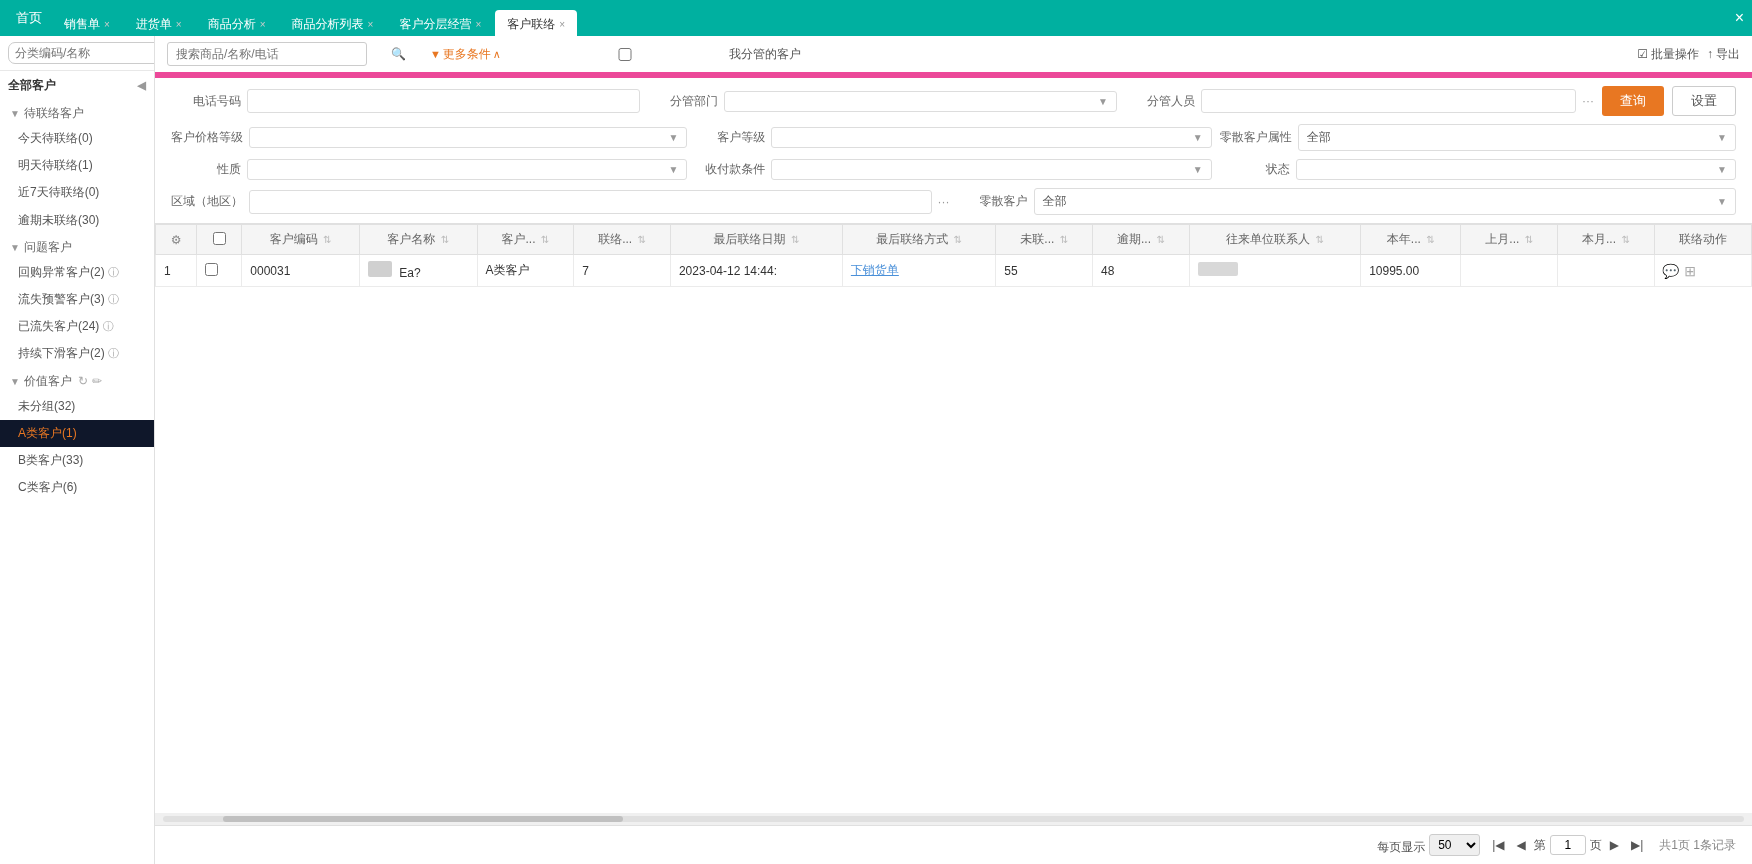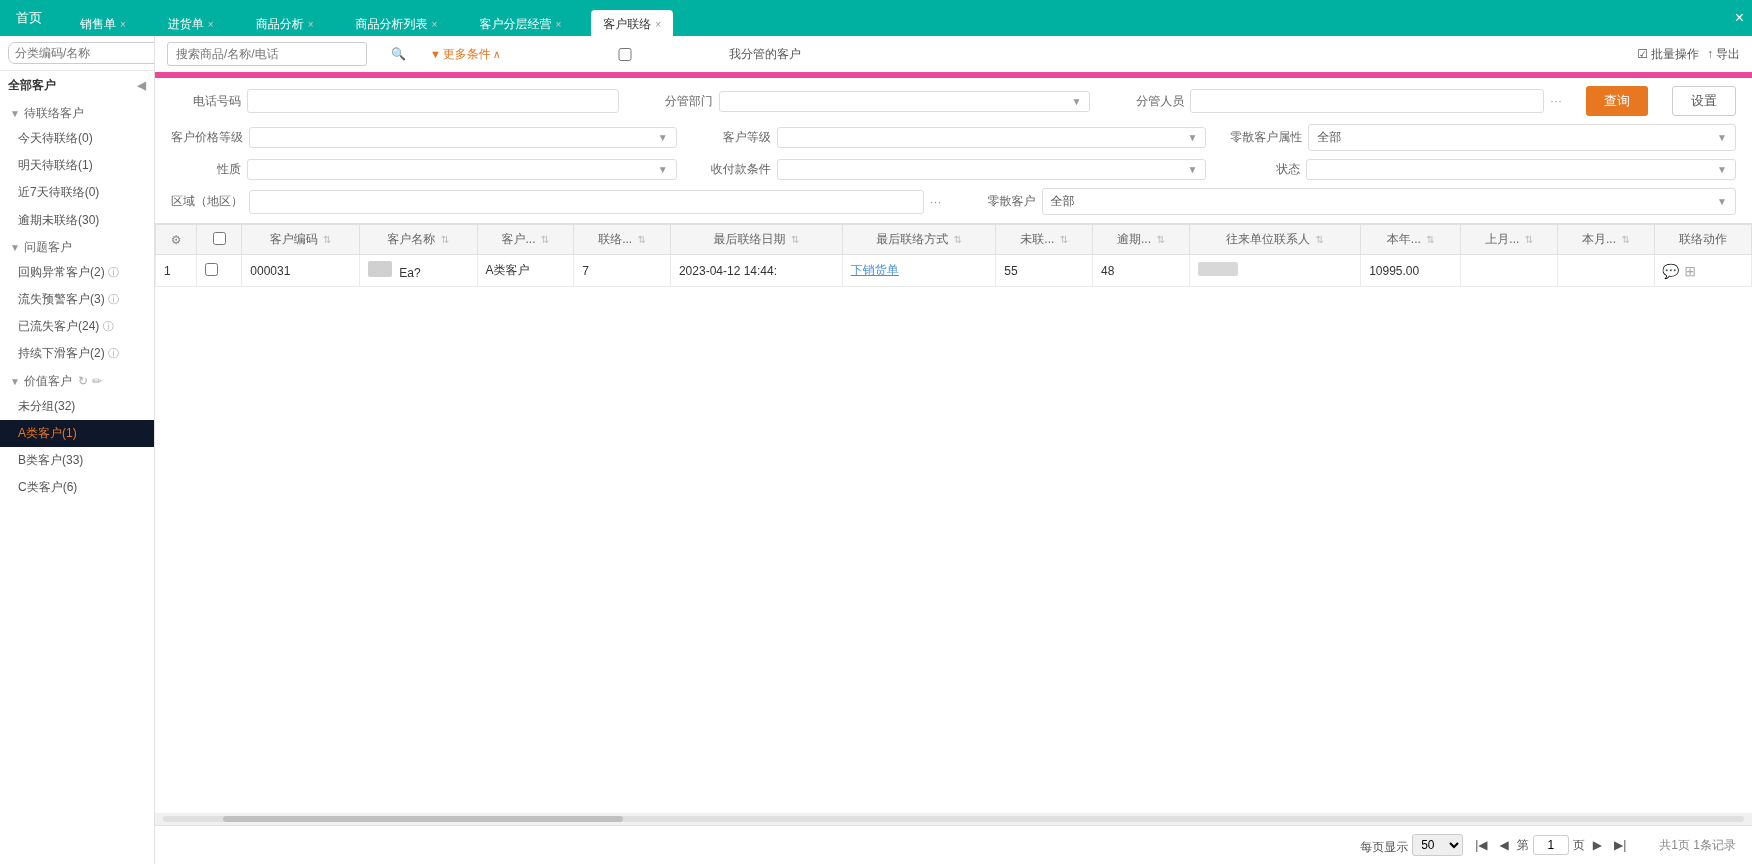--- a/index.html
+++ b/index.html
@@ -2,21 +2,21 @@
 <html><head>
   <meta charset="utf-8">
   <style>
     * { box-sizing: border-box; margin: 0; padding: 0; font-family: 'Microsoft YaHei', SimSun, sans-serif; font-size: 12px; }
     body { width: 1752px; height: 864px; overflow: hidden; background: #f0f0f0; }
 
     
     .top-nav {
       display: flex; align-items: center;
       background: #00b0a0; height: 36px;
-      padding: 0 8px; gap: 18px;
+      padding: 0 8px; gap: 2px;
     }
     .nav-tab {
       display: flex; align-items: center; gap: 4px;
       padding: 0 12px; height: 28px; color: #fff;
       cursor: pointer; border-radius: 4px 4px 0 0;
       font-size: 13px; white-space: nowrap; margin-top: 12px;
     }
     .nav-tab.active { background: #fff; color: #333; border-radius: 4px 4px 0 0; }
     .nav-tab .close-icon { font-size: 10px; color: #ccc; cursor: pointer; }
     .nav-tab.active .close-icon { color: #999; }
@@ -81,21 +81,21 @@
     .filter-actions { margin-left: auto; display: flex; gap: 8px; }
     .batch-btn { color: #555; cursor: pointer; display: flex; align-items: center; gap: 3px; }
     .export-btn { color: #555; cursor: pointer; display: flex; align-items: center; gap: 3px; }
 
     
     .adv-filter {
       background: #fff; padding: 8px 16px;
       border-bottom: 1px solid #e0e0e0;
     }
     .adv-filter-row {
-      display: flex; align-items: center; gap: 24px; margin-bottom: 8px;
+      display: flex; align-items: center; gap: 8px; margin-bottom: 8px;
     }
     .adv-filter-row:last-child { margin-bottom: 0; }
     .filter-field {
       display: flex; align-items: center; gap: 6px; flex: 1;
     }
     .filter-field label { color: #666; white-space: nowrap; min-width: 70px; text-align: right; }
     .filter-input {
       flex: 1; border: 1px solid #ddd; border-radius: 3px;
       padding: 4px 8px; font-size: 12px; outline: none; color: #555;
     }
@@ -482,18 +482,18 @@
         </select>
       </div>
       <div class="page-controls">
         <span class="page-btn">|◀</span>
         <span class="page-btn">◀</span>
         <span>第</span>
         <input type="text" class="page-input" value="1" style="">
         <span>页</span>
         <span class="page-btn">▶</span>
         <span class="page-btn">▶|</span>
-        <span style="margin-left:25px;color:#888;">共1页 1条记录</span>
+        <span style="margin-left:8px;color:#888;">共1页 1条记录</span>
       </div>
     </div>
 
   </div>
 </div>
 
 </body></html>

